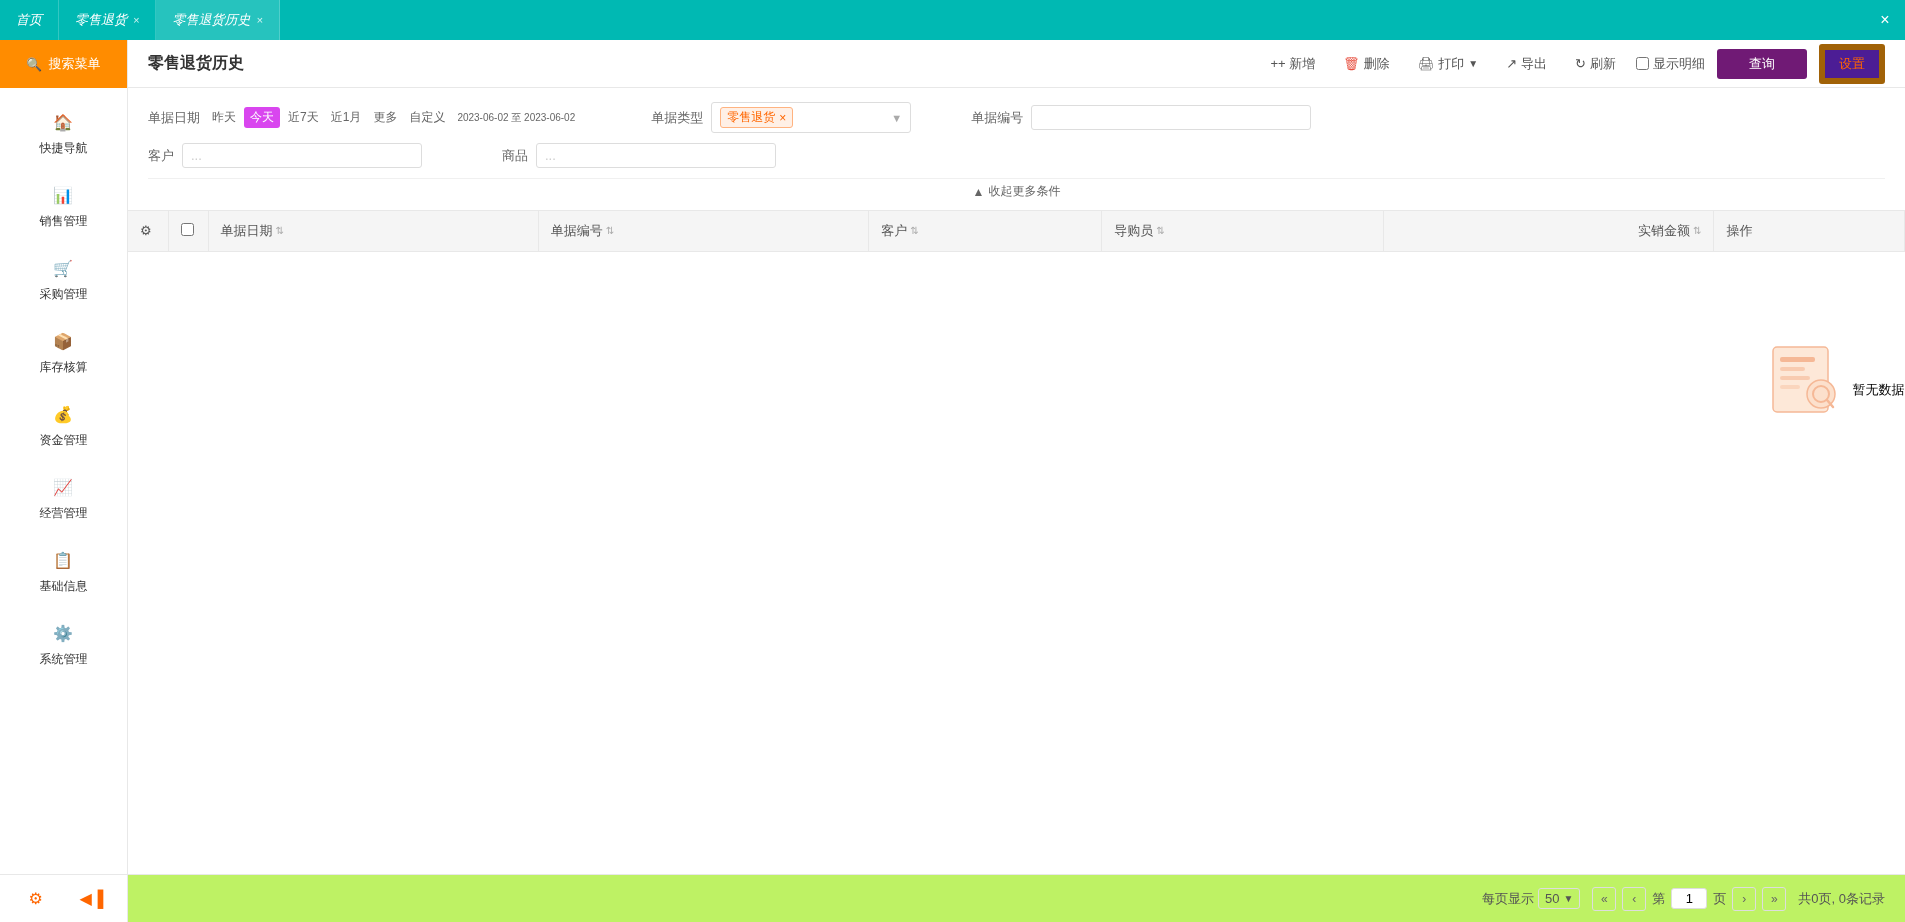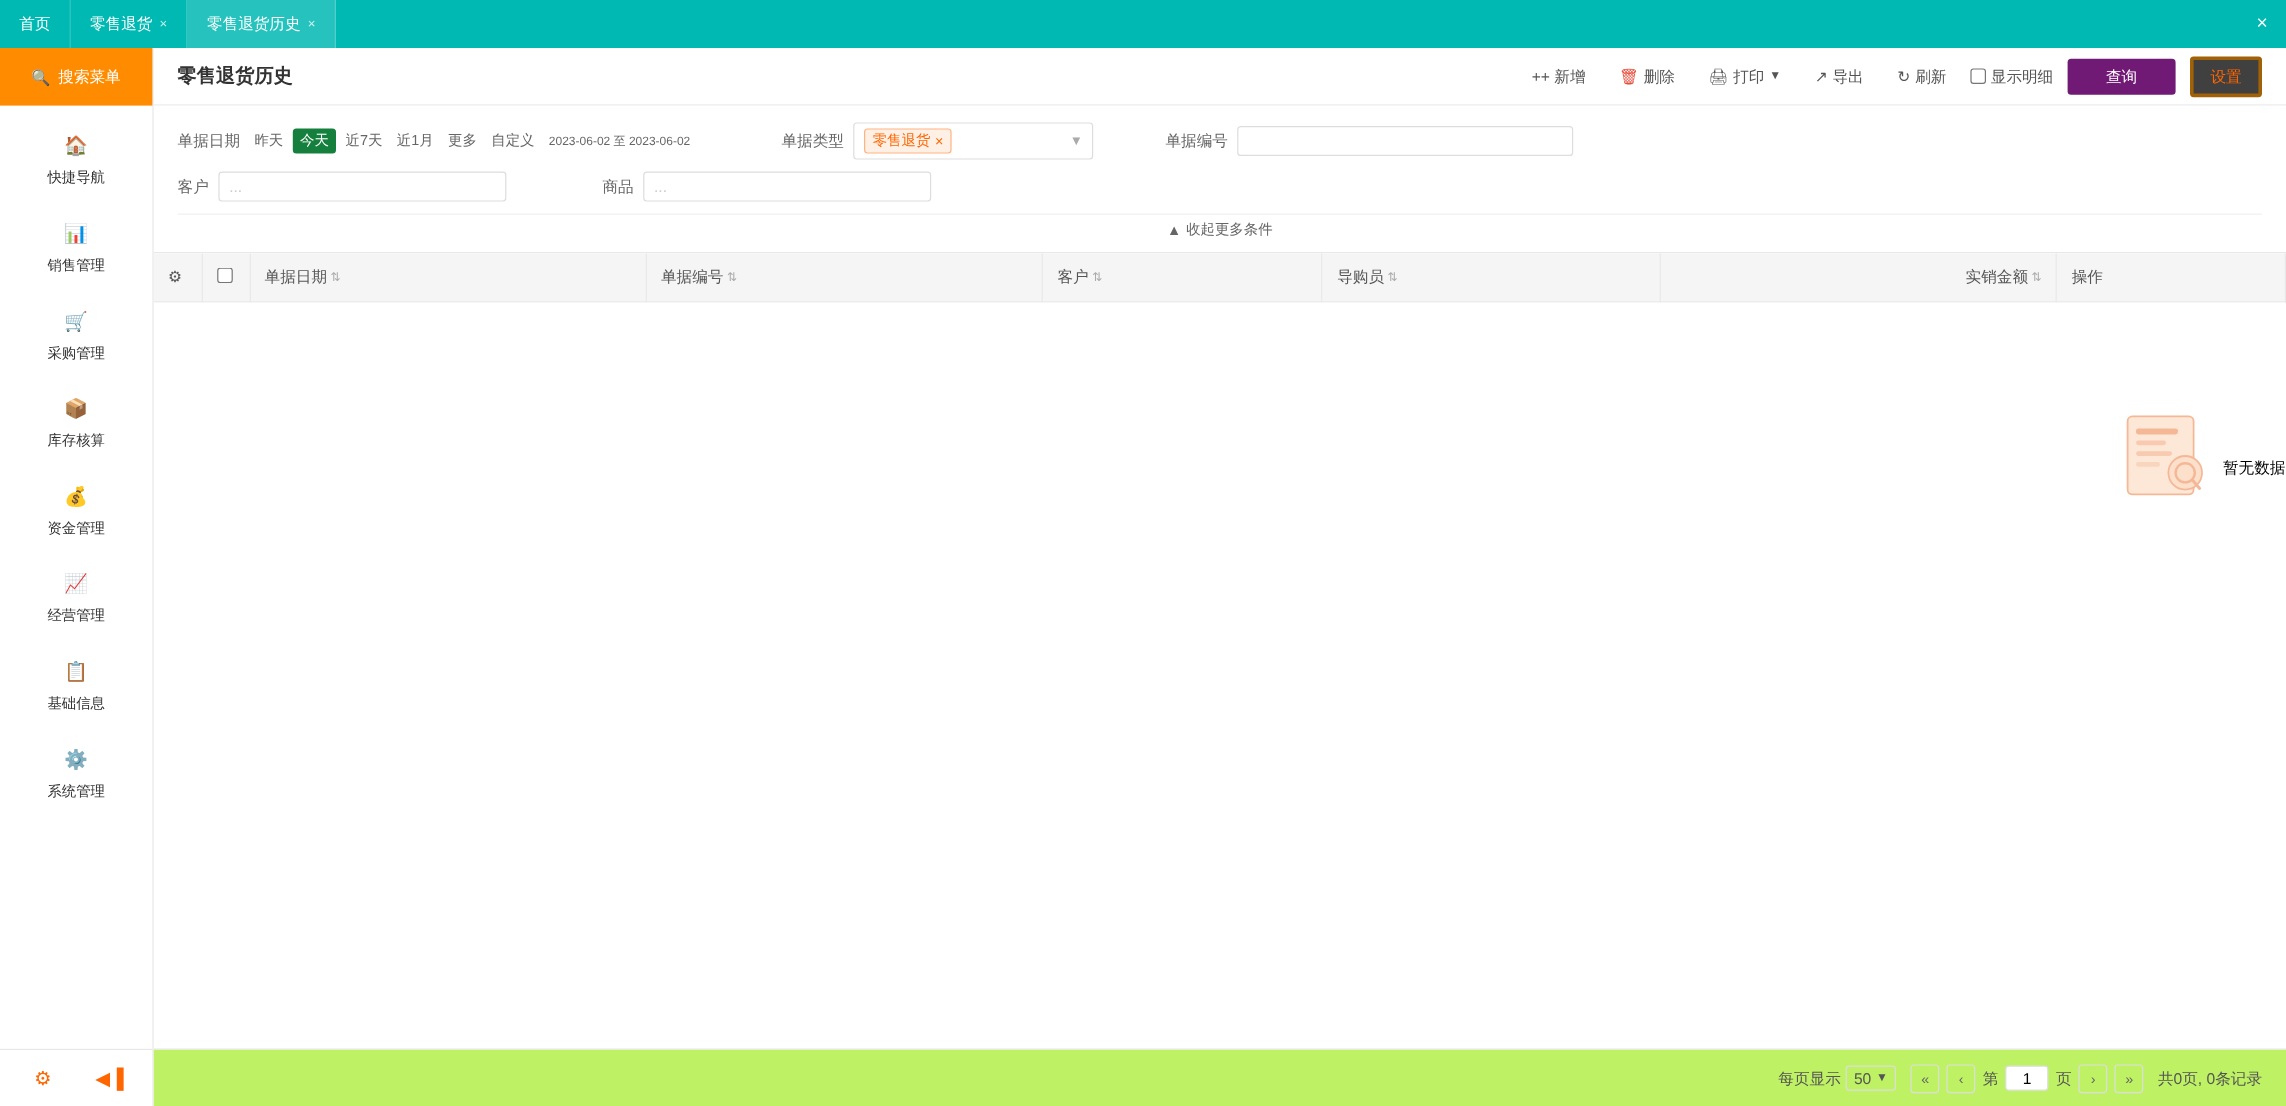--- a/index.html
+++ b/index.html
@@ -23,20 +23,21 @@
     .top-tab {
       height: 100%;
       padding: 16px 16px;
       display: flex;
       align-items: center;
       font-size: 13px;
       color: #fff;
       cursor: pointer;
       gap: 6px;
       border-right: 1px solid rgba(255,255,255,0.2);
+      font-style: italic;
     }
     .top-tab.active {
       background: rgba(255,255,255,0.15);
     }
     .top-tab .close-x {
       font-size: 11px;
       opacity: 0.8;
     }
     .top-bar-close {
       width: 40px;
@@ -158,23 +159,23 @@
     .btn-primary {
       background: #701a75;
       color: #fff;
       border: none;
       padding: 6px 32px;
       border-radius: 3px;
       font-size: 13px;
       cursor: pointer;
     }
     .btn-setting {
-      background: #404040;
+      background: #4c1d95;
       color: #ff6600;
-      border: 3px solid #a16207;
+      border: 6px solid #a16207;
       padding: 5px 14px;
       border-radius: 3px;
       font-size: 13px;
       cursor: pointer;
     }
     .checkbox-label {
       display: flex;
       align-items: center;
       gap: 4px;
       font-size: 13px;
@@ -213,21 +214,21 @@
       align-items: center;
       gap: 4px;
     }
     .date-btn {
       font-size: 12px;
       color: #666;
       cursor: pointer;
       padding: 2px 4px;
     }
     .date-btn.active {
-      background: #15803d;
+      background: #d946ef;
       color: #fff;
       border-radius: 3px;
       padding: 2px 6px;
     }
     .date-range {
       font-size: 10px;
       color: #666;
     }
     .filter-select {
       display: flex;

